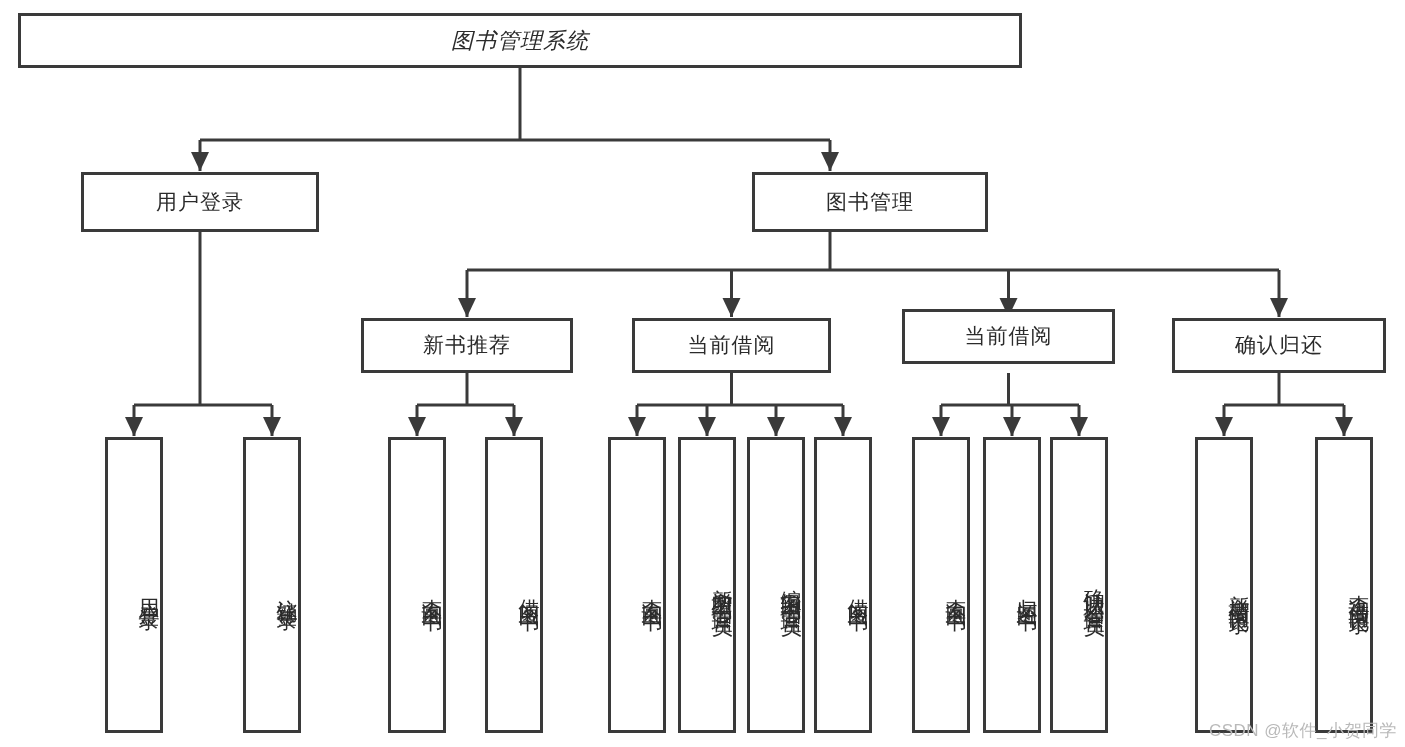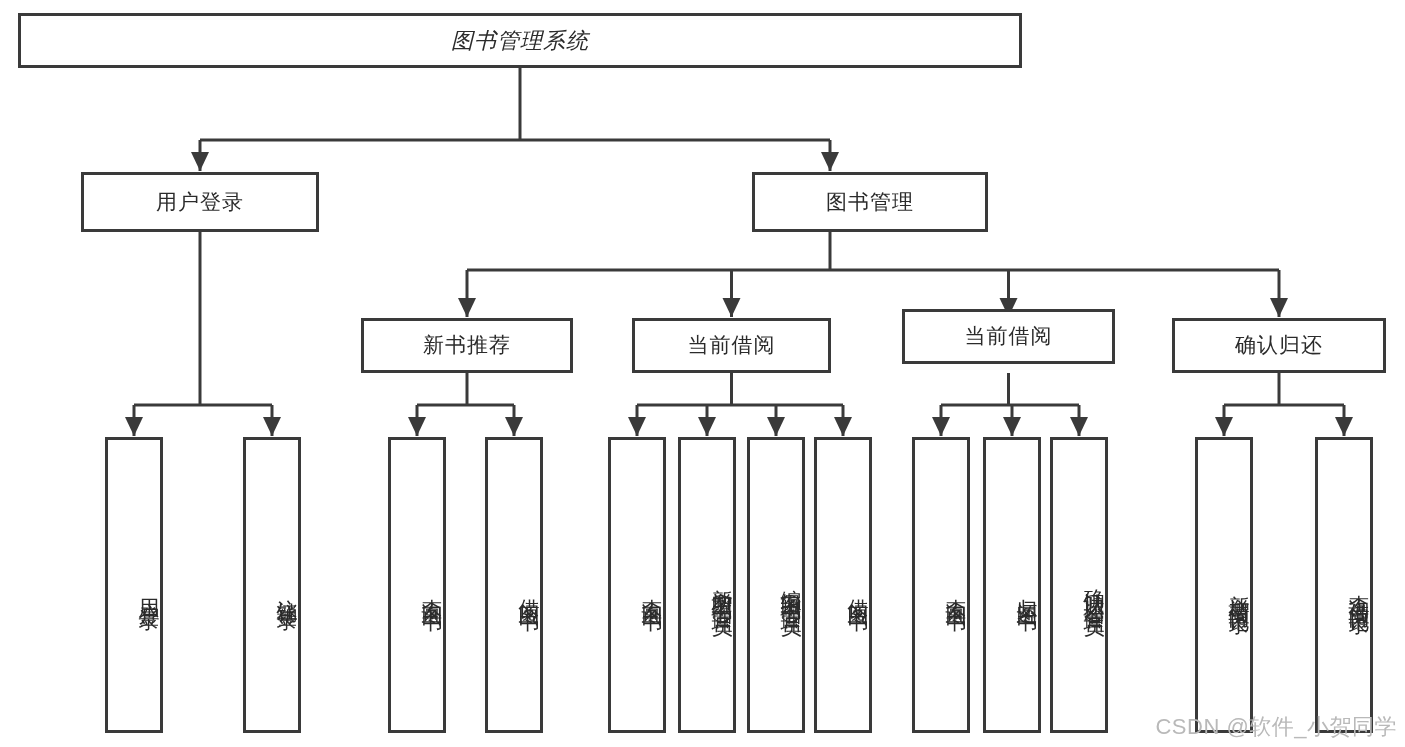--- a/index.html
+++ b/index.html
@@ -73,21 +73,21 @@
   .node.leaf .label {
     white-space: nowrap;
   }
 
   
   #watermark {
     position: absolute;
     right: 8px;
     bottom: 5px;
     color: #b9b9b9;
-    font-size: 22px;
+    font-size: 17px;
     letter-spacing: 0.5px;
     white-space: nowrap;
     user-select: none;
   }
 </style>
 </head>
 <body>
 
 <div id="canvas">
 

